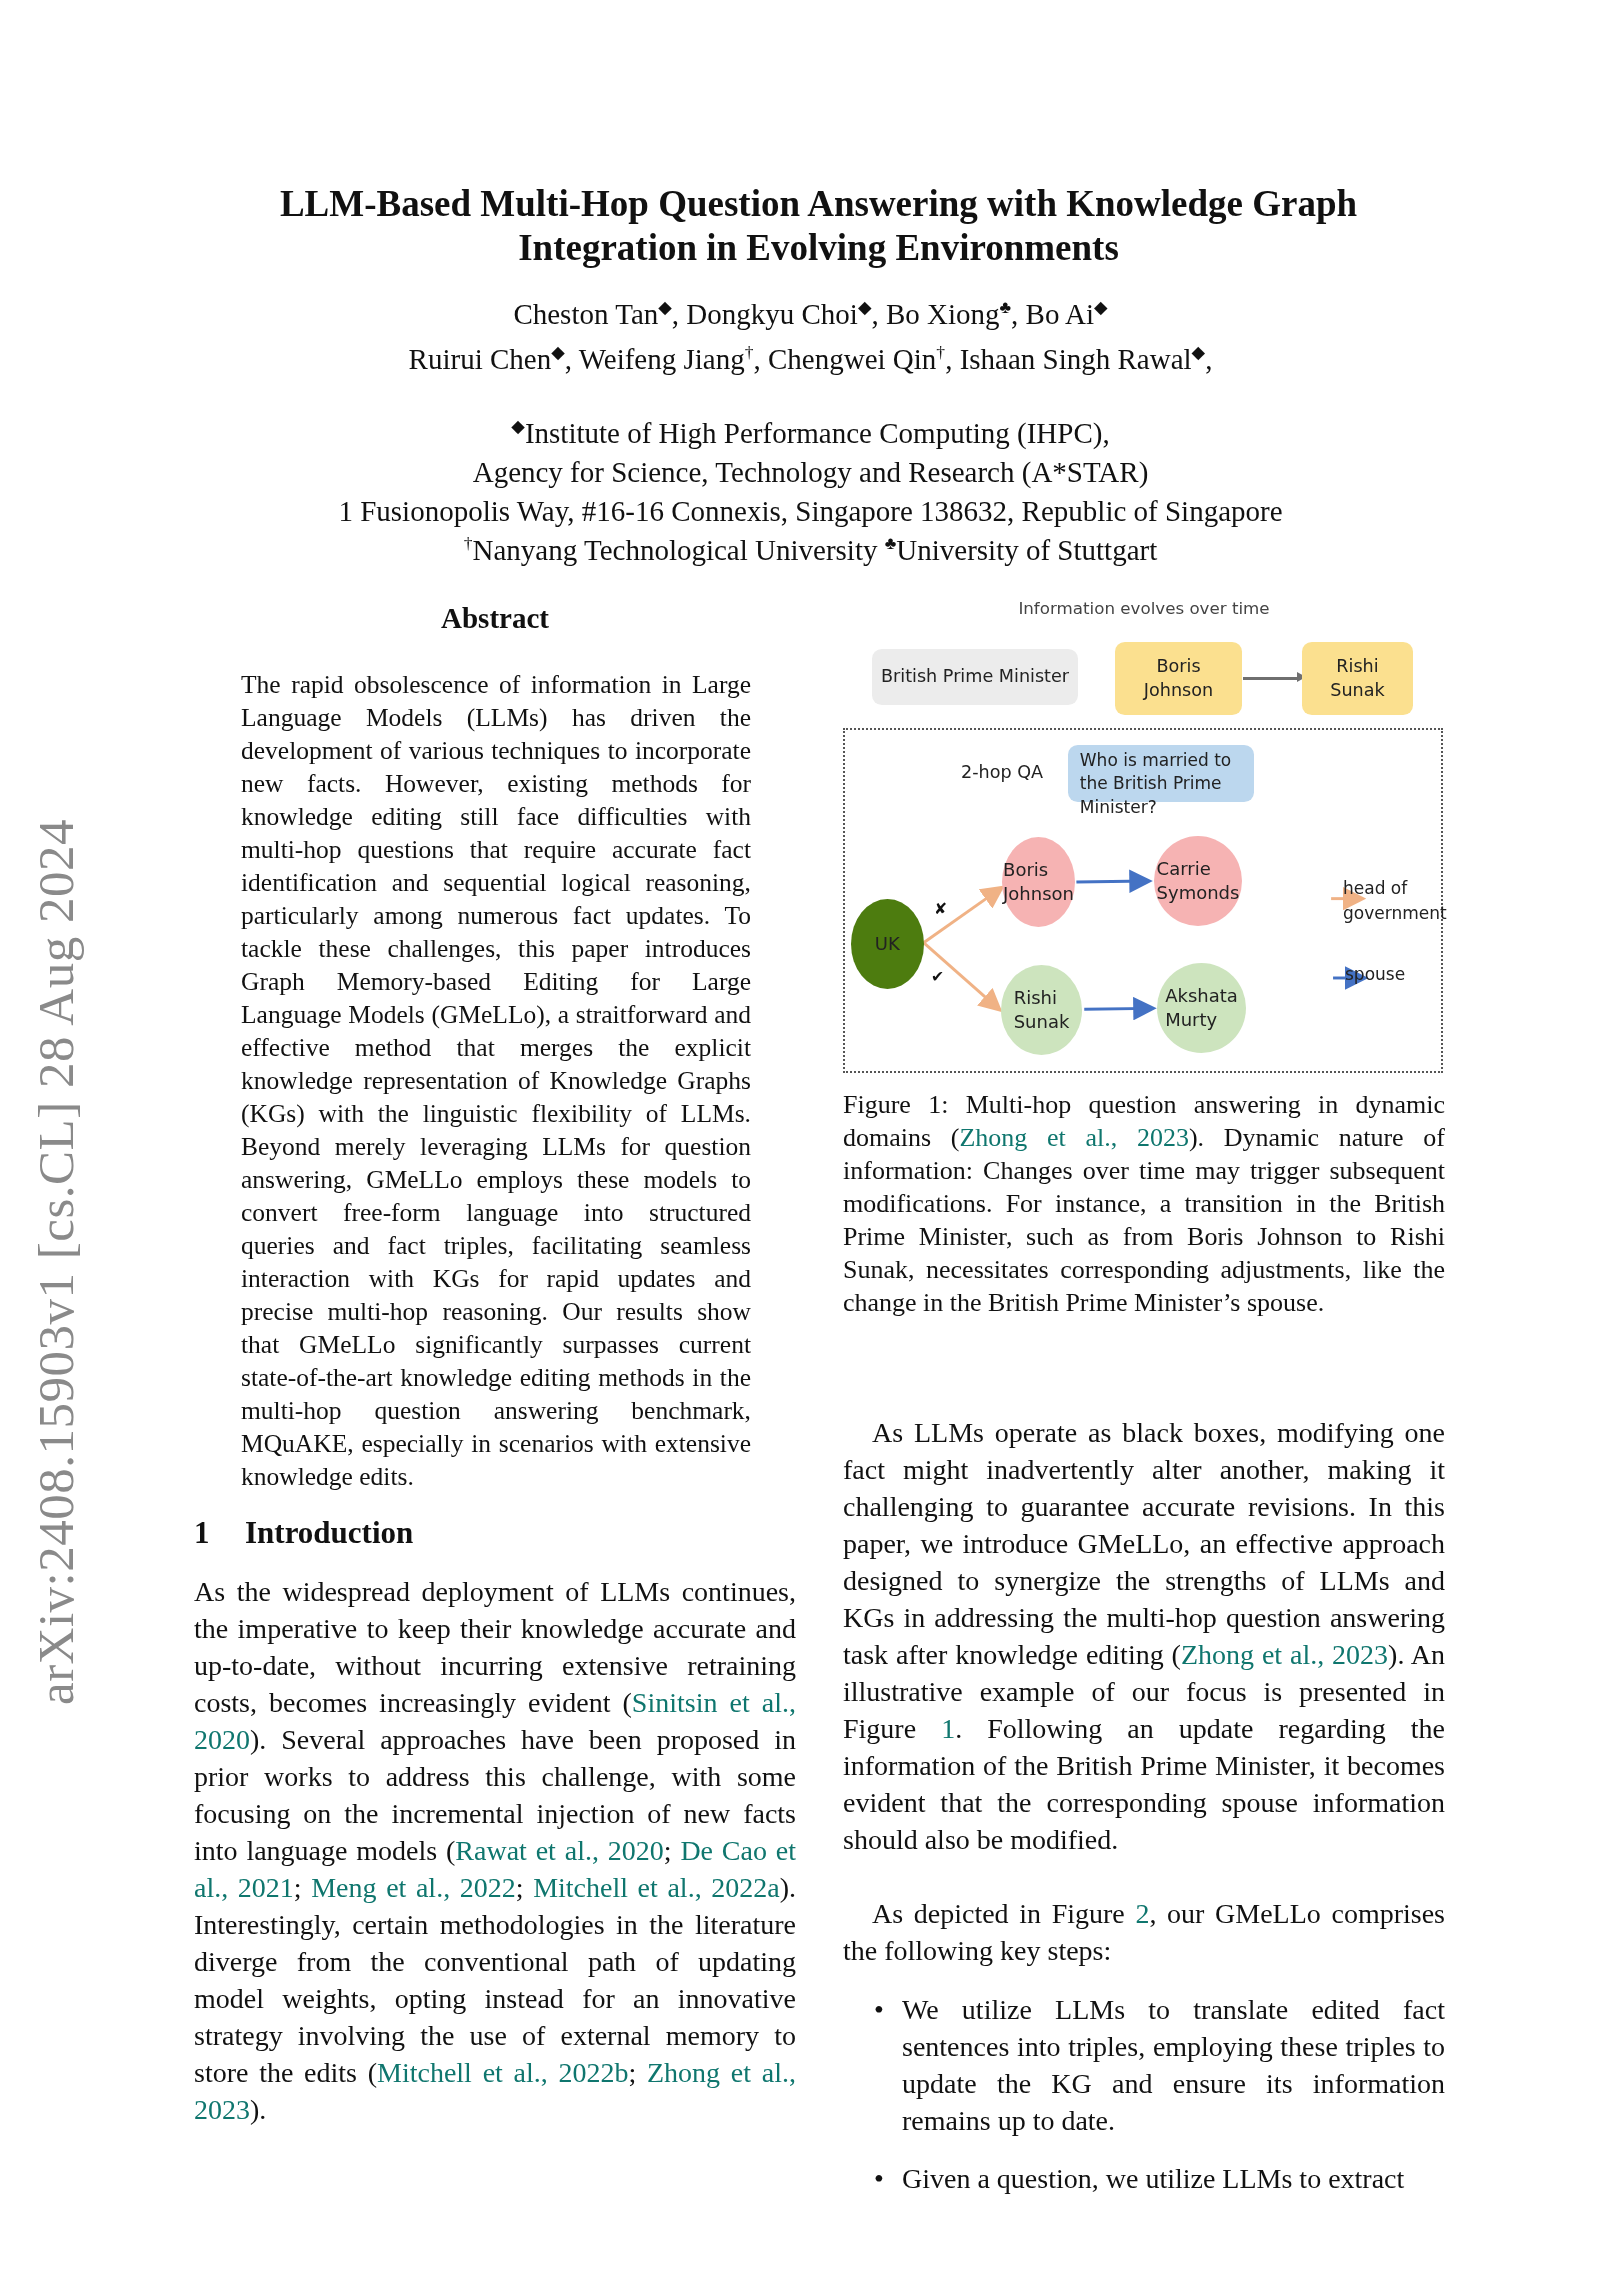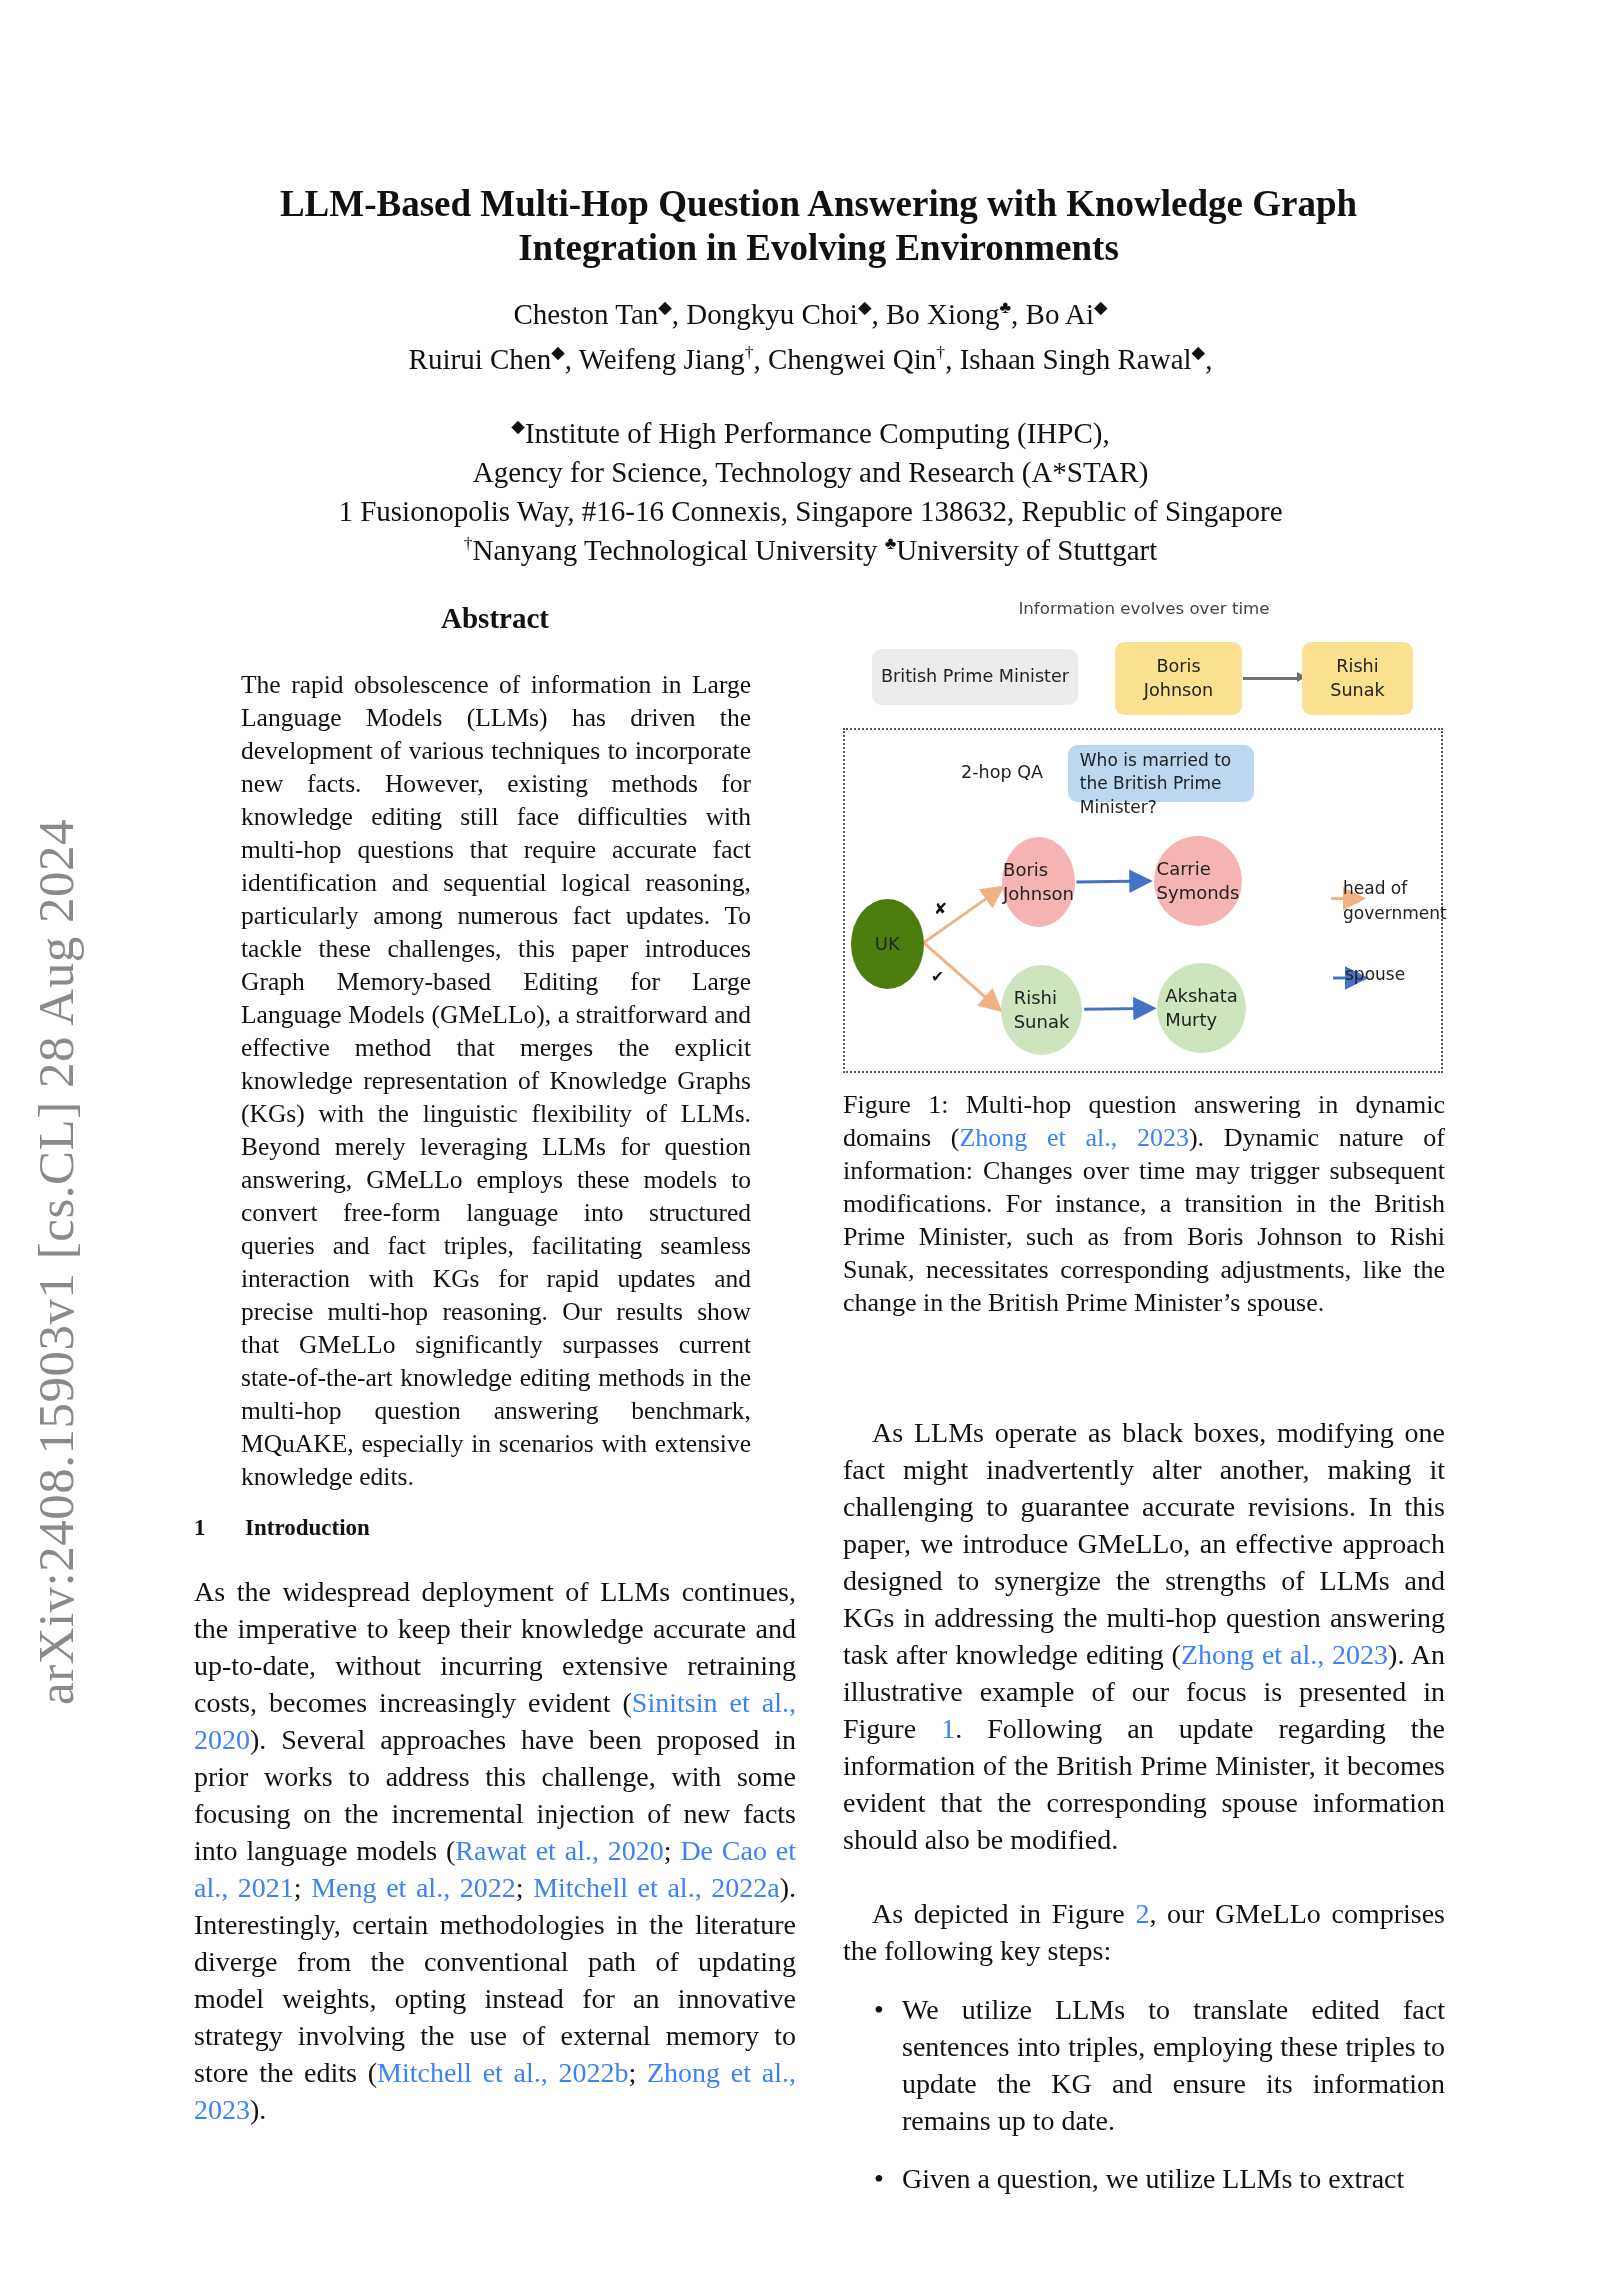--- a/index.html
+++ b/index.html
@@ -30,30 +30,30 @@
   .abstract-title {
     position: absolute; left: 194px; width: 602px; top: 602px;
     text-align: center; font-weight: bold; font-size: 29px;
   }
   .abstract-body {
     position: absolute; left: 241px; width: 510px; top: 668px;
     font-size: 25.5px; line-height: 33px; text-align: justify; hyphens: manual;
   }
 
   .section-heading {
-    position: absolute; left: 194px; top: 1515px; font-weight: bold; font-size: 23px;
+    position: absolute; left: 194px; top: 1515px; font-weight: bold; font-size: 31px;
   }
   .section-heading .num { display: inline-block; width: 51px; }
 
   .intro-body {
     position: absolute; left: 194px; width: 602px; top: 1573px;
     font-size: 28px; line-height: 37px; text-align: justify;
   }
 
-  .cite { color: #3b82f6; }
+  .cite { color: #0f766e; }
 
   
   .figure { position: absolute; left: 841px; top: 593px; width: 606px; height: 480px; font-family: "DejaVu Sans", "Liberation Sans", sans-serif; }
   .fig-header { position: absolute; left: 0; width: 606px; top: 4.9px; text-align: center; font-size: 16.7px; color: #444; }
   .box { position: absolute; display: flex; align-items: center; justify-content: center; text-align: center; font-size: 17.6px; line-height: 23.5px; border-radius: 9.8px; color: #222; }
   .box-bpm { left: 31px; top: 56px; width: 206px; height: 56px; background: #ececec; }
   .box-boris { left: 274px; top: 49px; width: 127px; height: 73px; background: #fbe08f; }
   .box-rishi { left: 461px; top: 49px; width: 111px; height: 73px; background: #fbe08f; }
   .top-arrow { position: absolute; left: 402px; top: 84px; width: 55px; height: 2.9px; background: #6f6f6f; }
   .top-arrow::after { content: ""; position: absolute; right: -7.8px; top: -4.9px; border-left: 9.8px solid #6f6f6f; border-top: 5.9px solid transparent; border-bottom: 5.9px solid transparent; }

